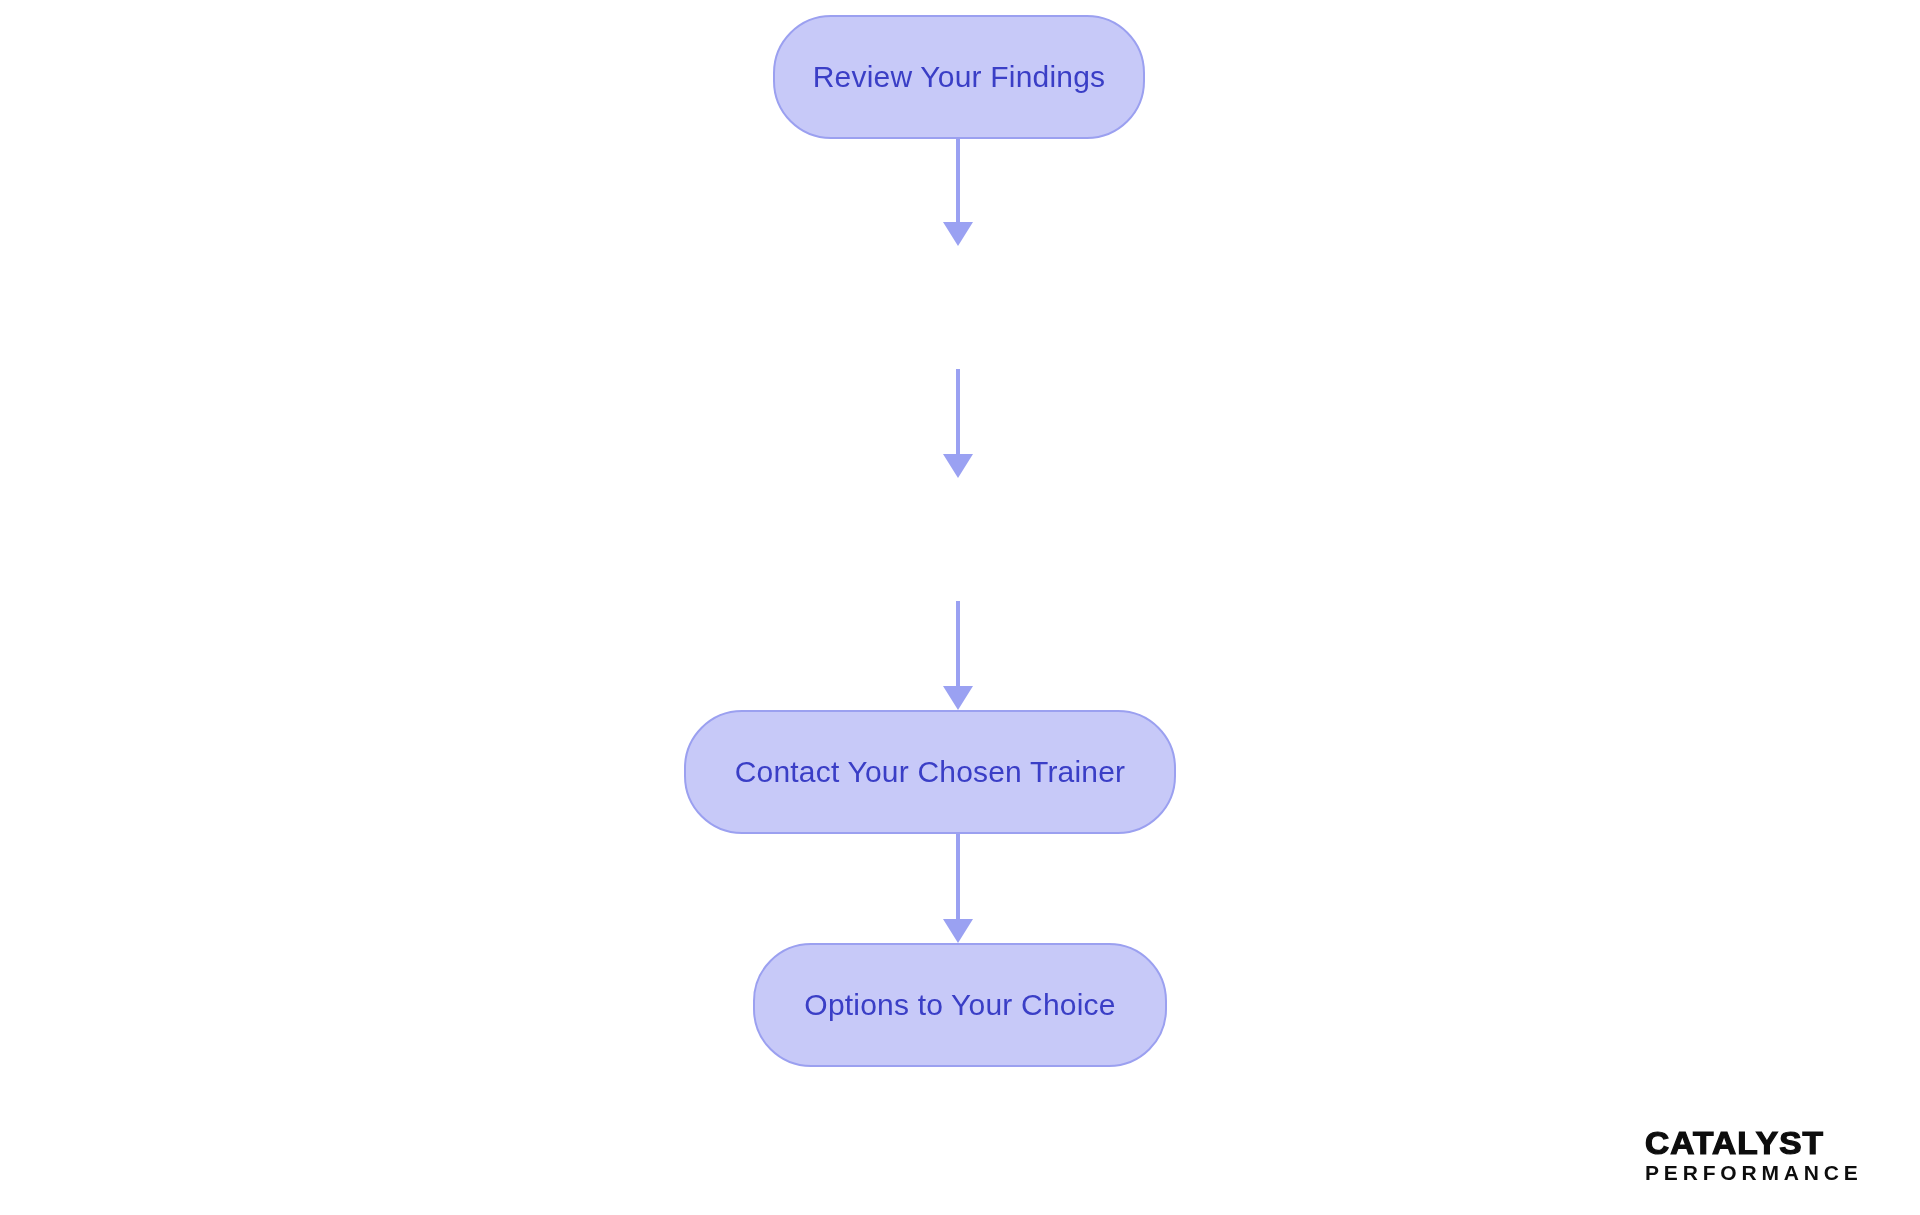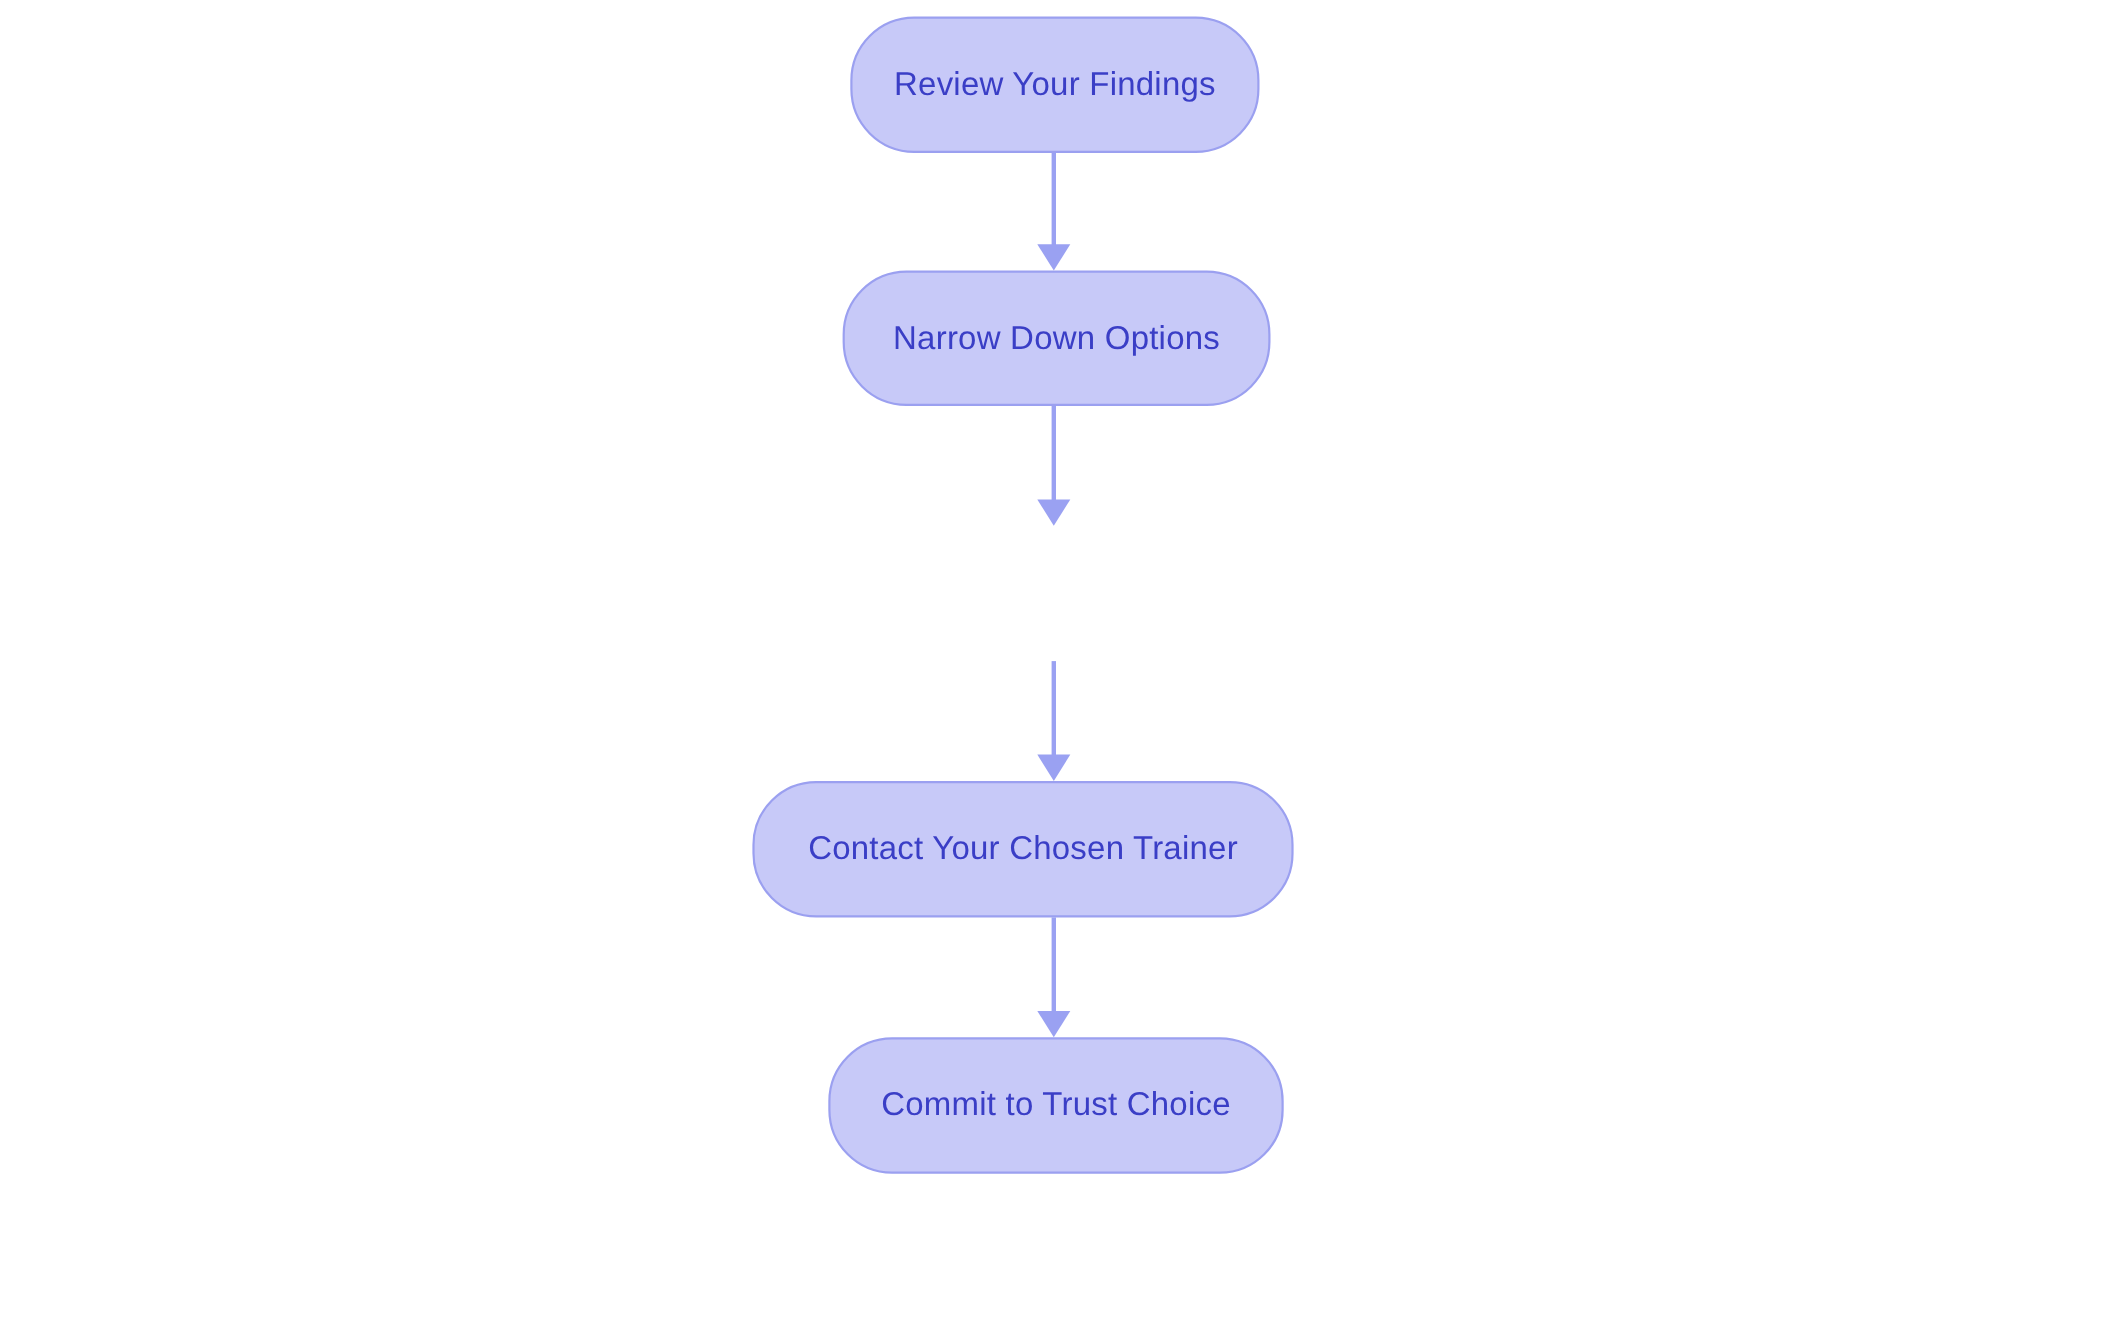--- a/index.html
+++ b/index.html
@@ -95,36 +95,37 @@
 
 <div class="canvas">
 
   <div class="node node-1">
     <span class="label">Review Your Findings</span>
   </div>
 
   <div class="connector-line line-1"></div>
   <div class="connector-head head-1"></div>
 
-  <div class="node node-2">
-    <span class="label">Narrow Down Options</span>
-  </div>
 
   <div class="connector-line line-2"></div>
   <div class="connector-head head-2"></div>
 
 
   <div class="connector-line line-3"></div>
   <div class="connector-head head-3"></div>
 
   <div class="node node-4">
     <span class="label">Contact Your Chosen Trainer</span>
   </div>
 
   <div class="connector-line line-4"></div>
   <div class="connector-head head-4"></div>
 
   <div class="node node-5">
-    <span class="label">Commit to Trust Choice</span>
+    <span class="label">Options to Your Choice</span>
   </div>
 
+  <div class="logo">
+    <div class="logo-line1">CATALYST</div>
+    <div class="logo-line2">PERFORMANCE</div>
+  </div>
 
 </div>
 
 </body></html>

